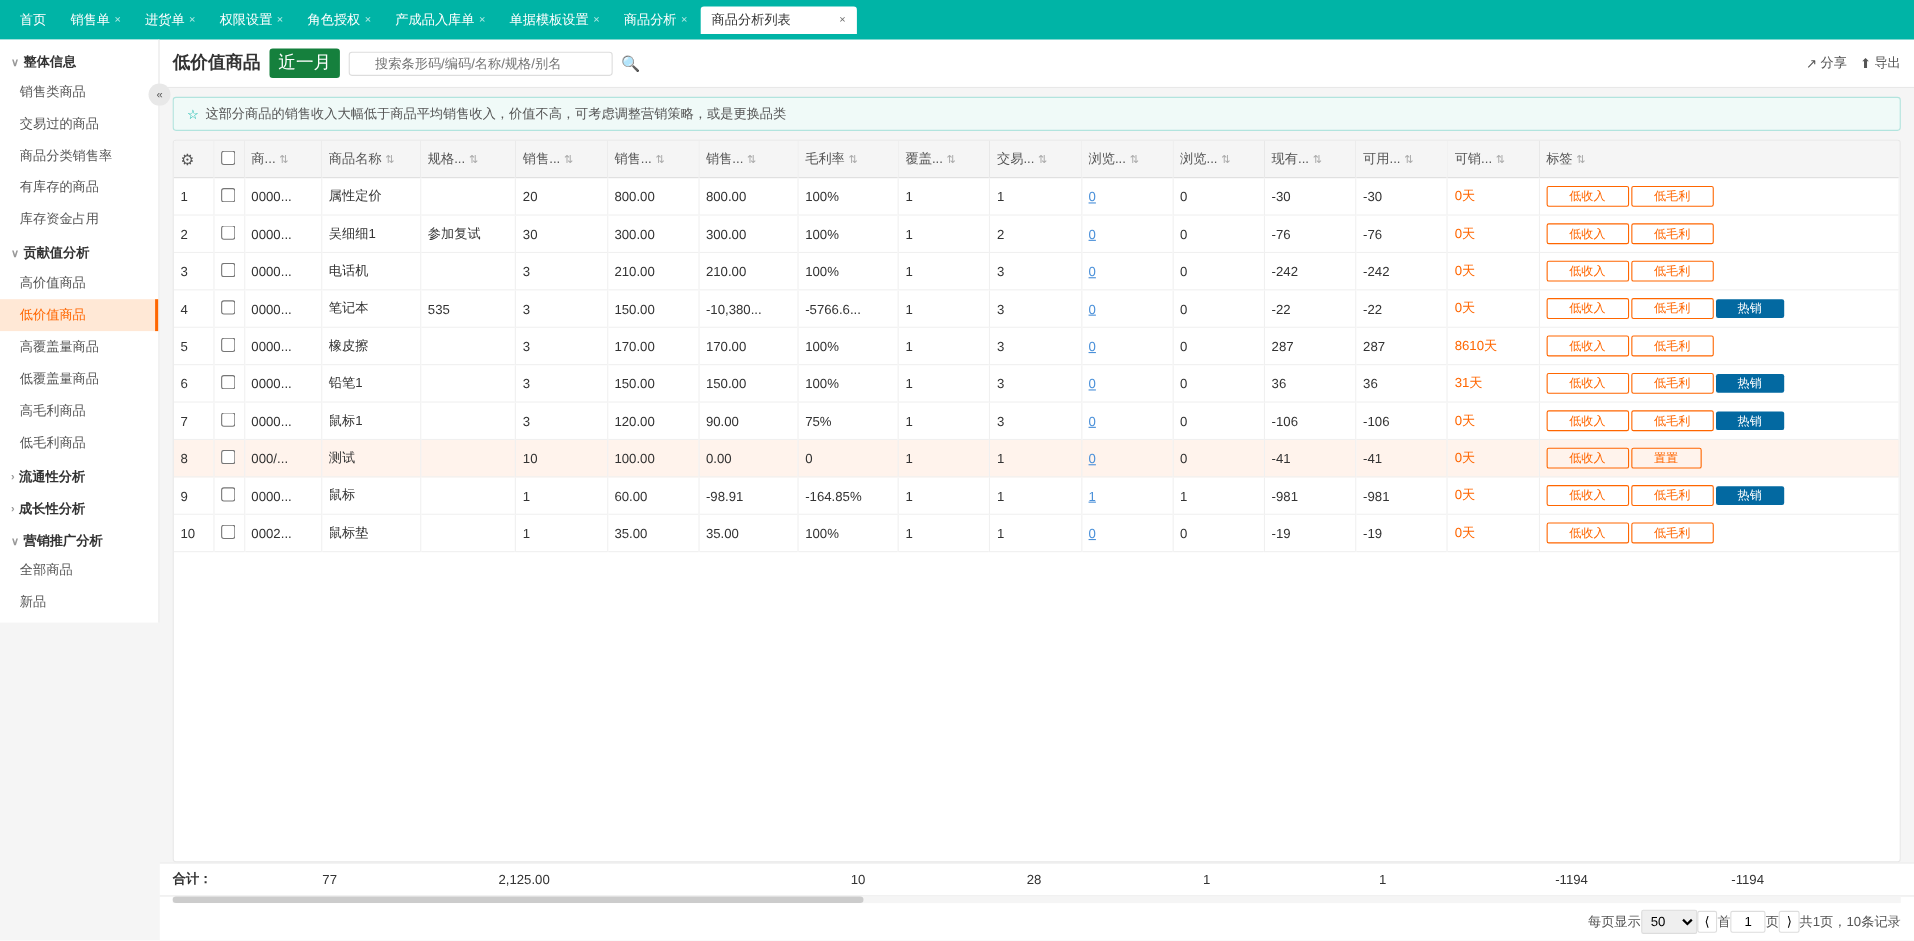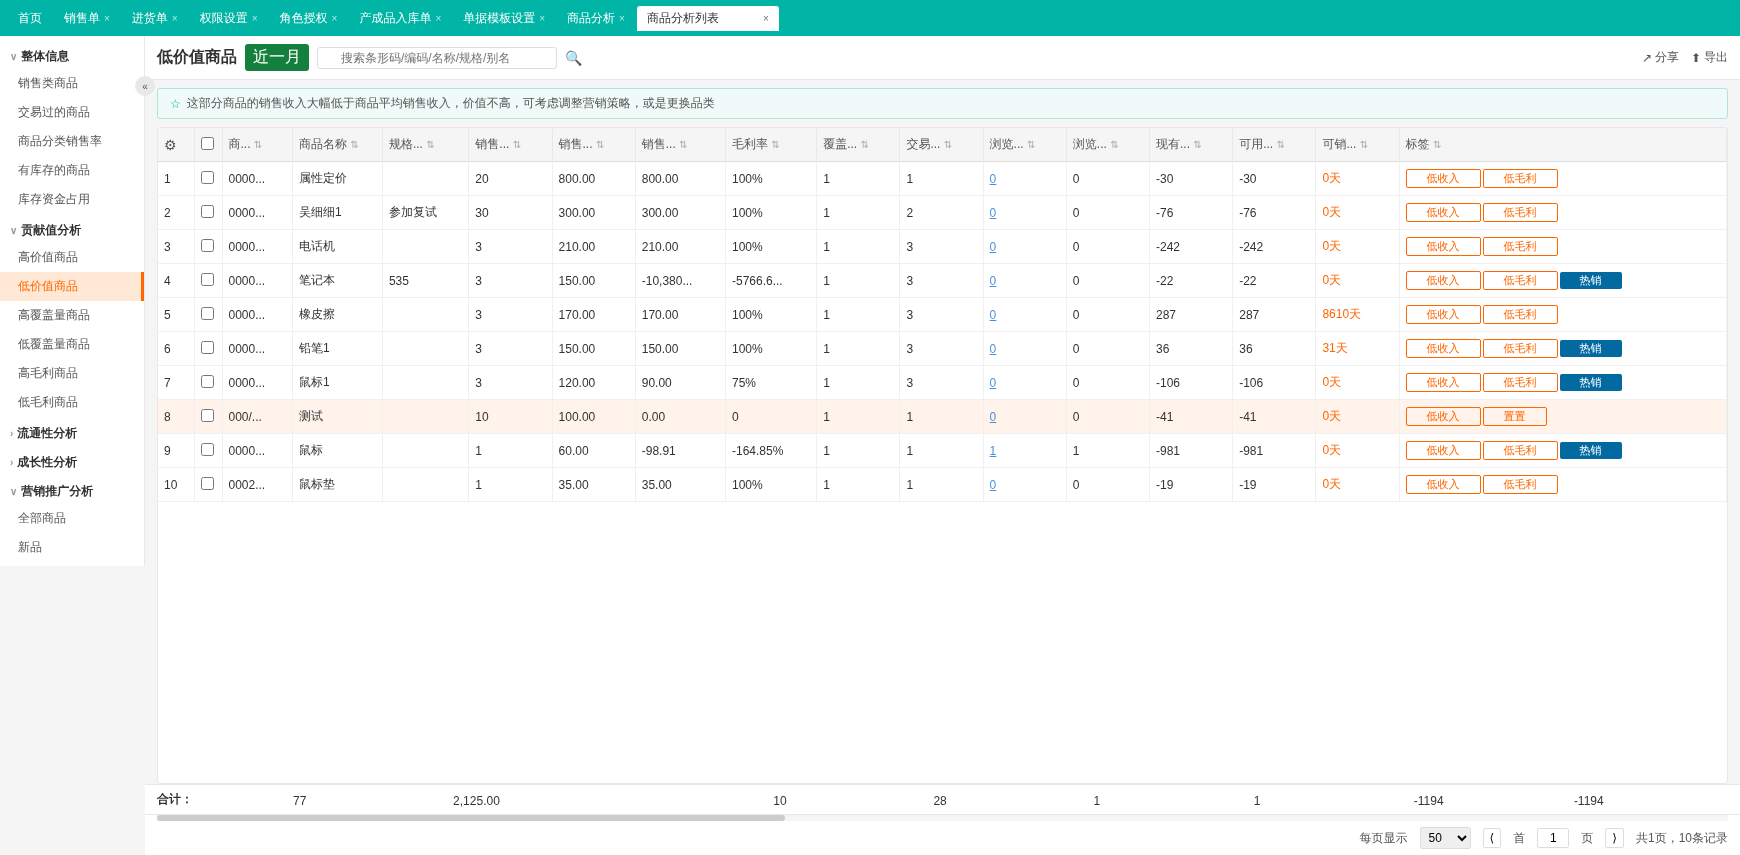--- a/index.html
+++ b/index.html
@@ -176,21 +176,21 @@
     .text-orange { color: #ff6600; }
     .link-text { color: #4a90d9; text-decoration: underline; cursor: pointer; }
 
     
     .footer-area {
       background: #fff;
       border-top: 1px solid #e8e8e8;
     }
     .total-row {
       display: flex;
-      align-items: flex-end;
+      align-items: center;
       padding: 6px 12px;
       font-size: 12px;
       color: #333;
       border-bottom: 1px solid #e8e8e8;
       gap: 0;
     }
     .total-label {
       width: 130px;
       flex-shrink: 0;
       font-weight: bold;
@@ -217,21 +217,21 @@
       width: 40%;
       height: 6px;
       background: #ccc;
       border-radius: 3px;
     }
     .pagination-bar {
       display: flex;
       align-items: center;
       justify-content: flex-end;
       padding: 6px 12px;
-      gap: 12px;
+      gap: 0;
       font-size: 12px;
       color: #555;
     }
     .page-size-select {
       border: 1px solid #ddd;
       border-radius: 2px;
       padding: 2px 4px;
       font-size: 12px;
     }
     .page-btn {

